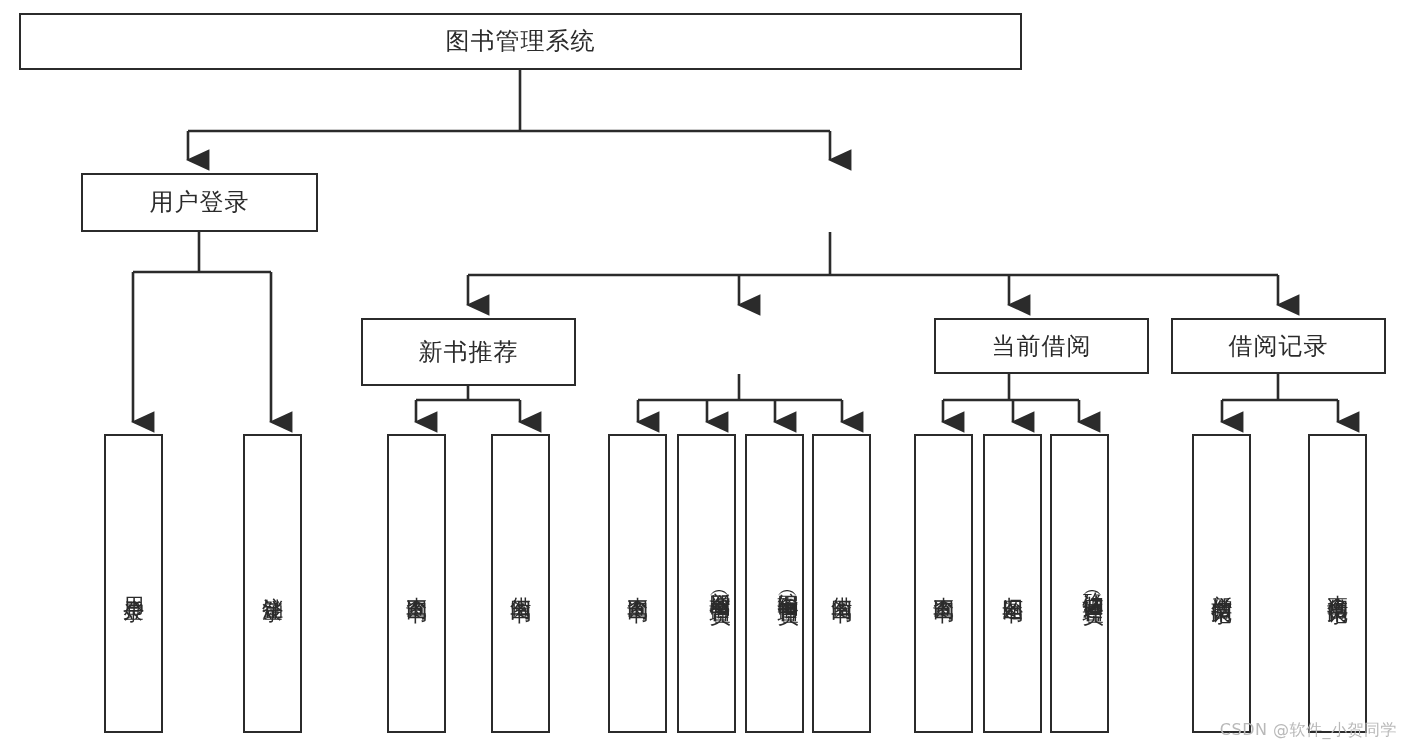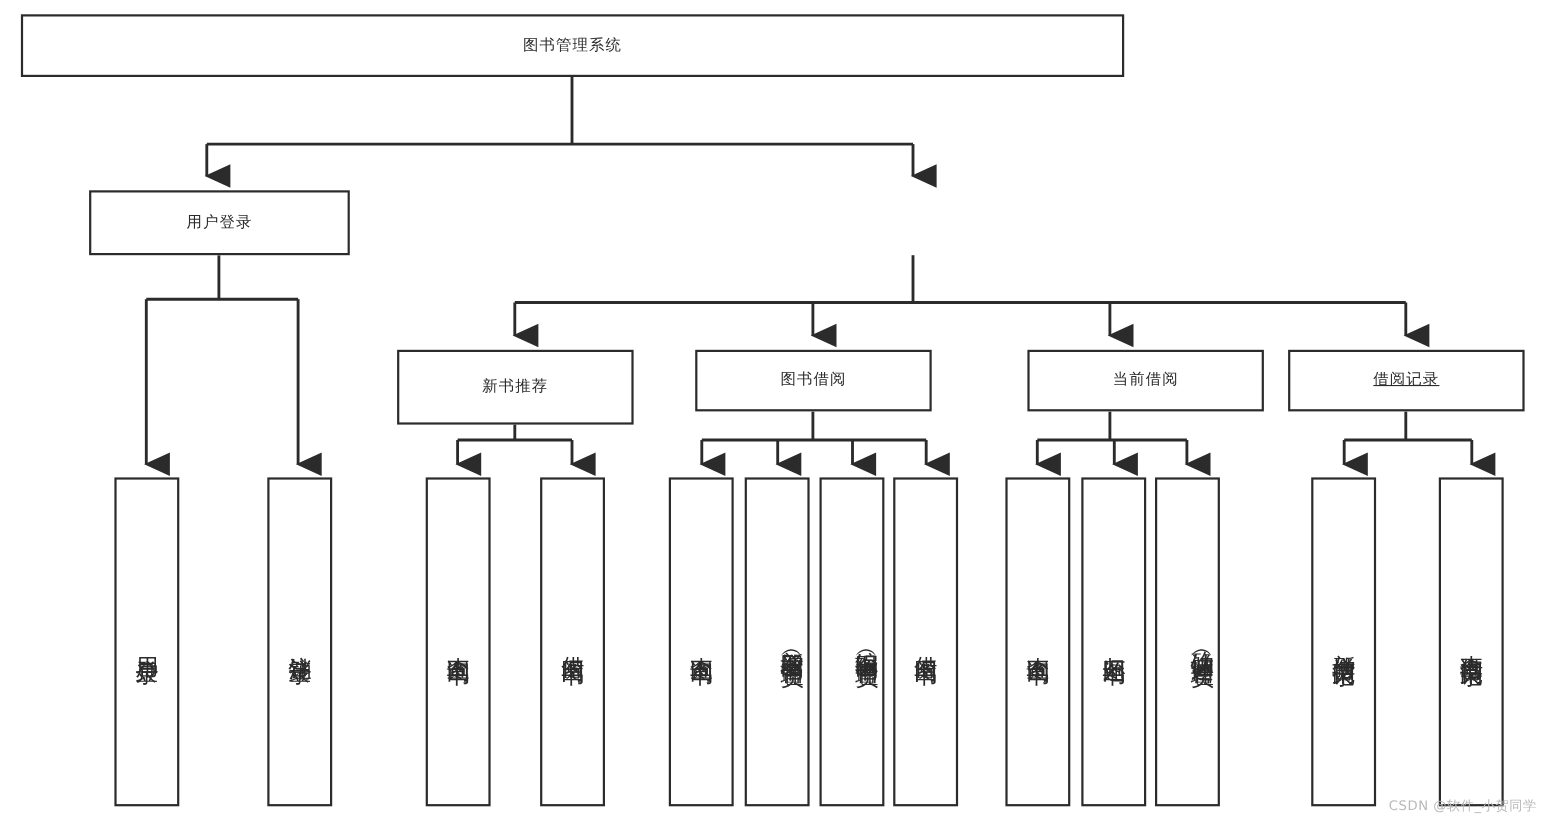--- a/index.html
+++ b/index.html
@@ -29,21 +29,21 @@
     box-sizing: border-box;
     background: #ffffff;
     border: 2px solid #2b2b2b;
     display: flex;
     align-items: center;
     justify-content: center;
     color: #2b2b2b;
     z-index: 2;
   }
   .node.horiz {
-    font-size: 14px;
+    font-size: 24px;
     letter-spacing: 1px;
     line-height: 1.1;
   }
   .node.vert {
     writing-mode: vertical-rl;
     text-orientation: upright;
     font-size: 21px;
     line-height: 1.35;
     letter-spacing: 2px;
     padding-top: 4px;
@@ -56,21 +56,21 @@
     text-orientation: upright;
     white-space: nowrap;
   }
   .node.vert.centerv {
     align-items: center;
   }
   #watermark {
     position: absolute;
     right: 8px;
     bottom: 6px;
-    font-size: 12px;
+    font-size: 16px;
     color: #b9b9b9;
     letter-spacing: 0.5px;
     z-index: 5;
     white-space: nowrap;
     font-family: "DejaVu Sans", "Liberation Sans", sans-serif;
   }
 </style>
 </head>
 <body>
 
@@ -132,27 +132,24 @@
     <span>图书管理系统</span>
   </div>
 
   <div class="node horiz" style="left:81px; top:173px; width:237px; height:59px;">
     <span>用户登录</span>
   </div>
 
   <div class="node horiz" style="left:361px; top:318px; width:215px; height:68px;">
     <span>新书推荐</span>
   </div>
-  <div class="node horiz" style="left:632px; top:318px; width:215px; height:56px;">
-    <span>图书借阅</span>
-  </div>
   <div class="node horiz" style="left:934px; top:318px; width:215px; height:56px;">
     <span>当前借阅</span>
   </div>
-  <div class="node horiz" style="left:1171px; top:318px; width:215px; height:56px;text-decoration:underline;">
+  <div class="node horiz" style="left:1171px; top:318px; width:215px; height:56px;">
     <span>借阅记录</span>
   </div>
 
   <div class="node vert centerv" style="left:104px; top:434px; width:59px; height:299px;">
     <span class="vtext">用户登录</span>
   </div>
   <div class="node vert centerv" style="left:243px; top:434px; width:59px; height:299px;">
     <span class="vtext">注销登录</span>
   </div>
 

